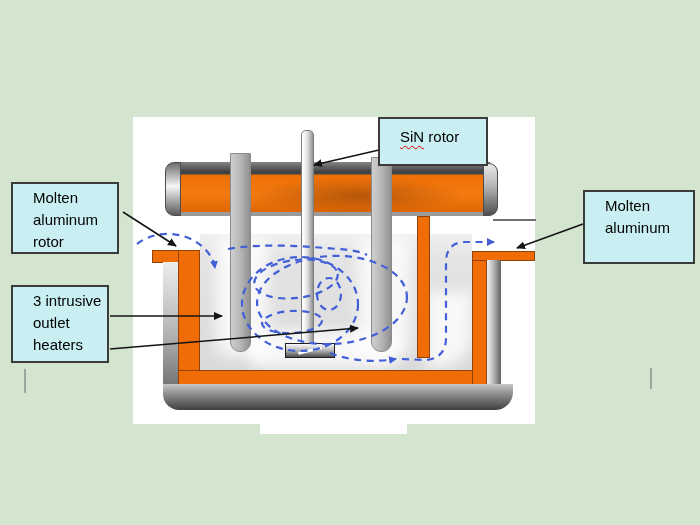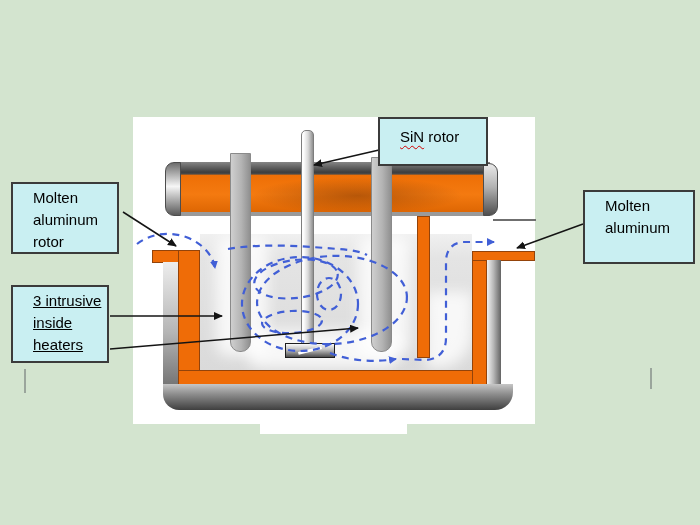--- a/index.html
+++ b/index.html
@@ -126,19 +126,19 @@
 
   <div class="label-box" style="left:378px;top:117px;width:110px;height:49px;padding-top:7px;">
     <div class="ln"><span class="wavy">SiN</span><span> rotor</span></div>
   </div>
 
   <div class="label-box" style="left:583px;top:190px;width:112px;height:74px;">
     <div class="ln">Molten</div>
     <div class="ln">aluminum</div>
   </div>
 
-  <div class="label-box" style="left:11px;top:285px;width:98px;height:78px;text-decoration:underline;">
+  <div class="label-box" style="left:11px;top:285px;width:98px;height:78px;">
     <div class="ln">3 intrusive</div>
-    <div class="ln">inside</div>
+    <div class="ln">outlet</div>
     <div class="ln">heaters</div>
   </div>
 
 </div>
 
 </body></html>

